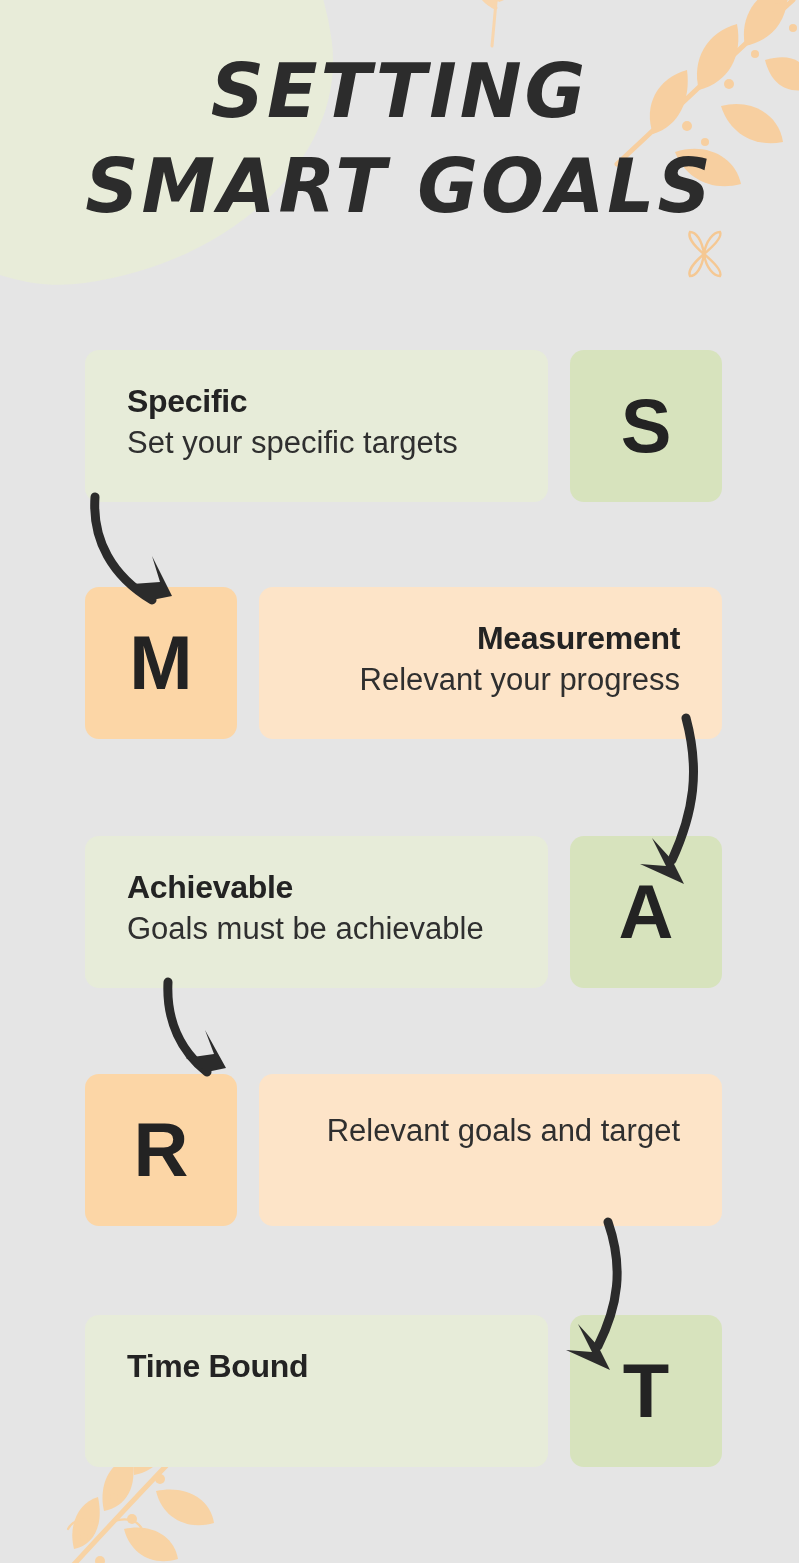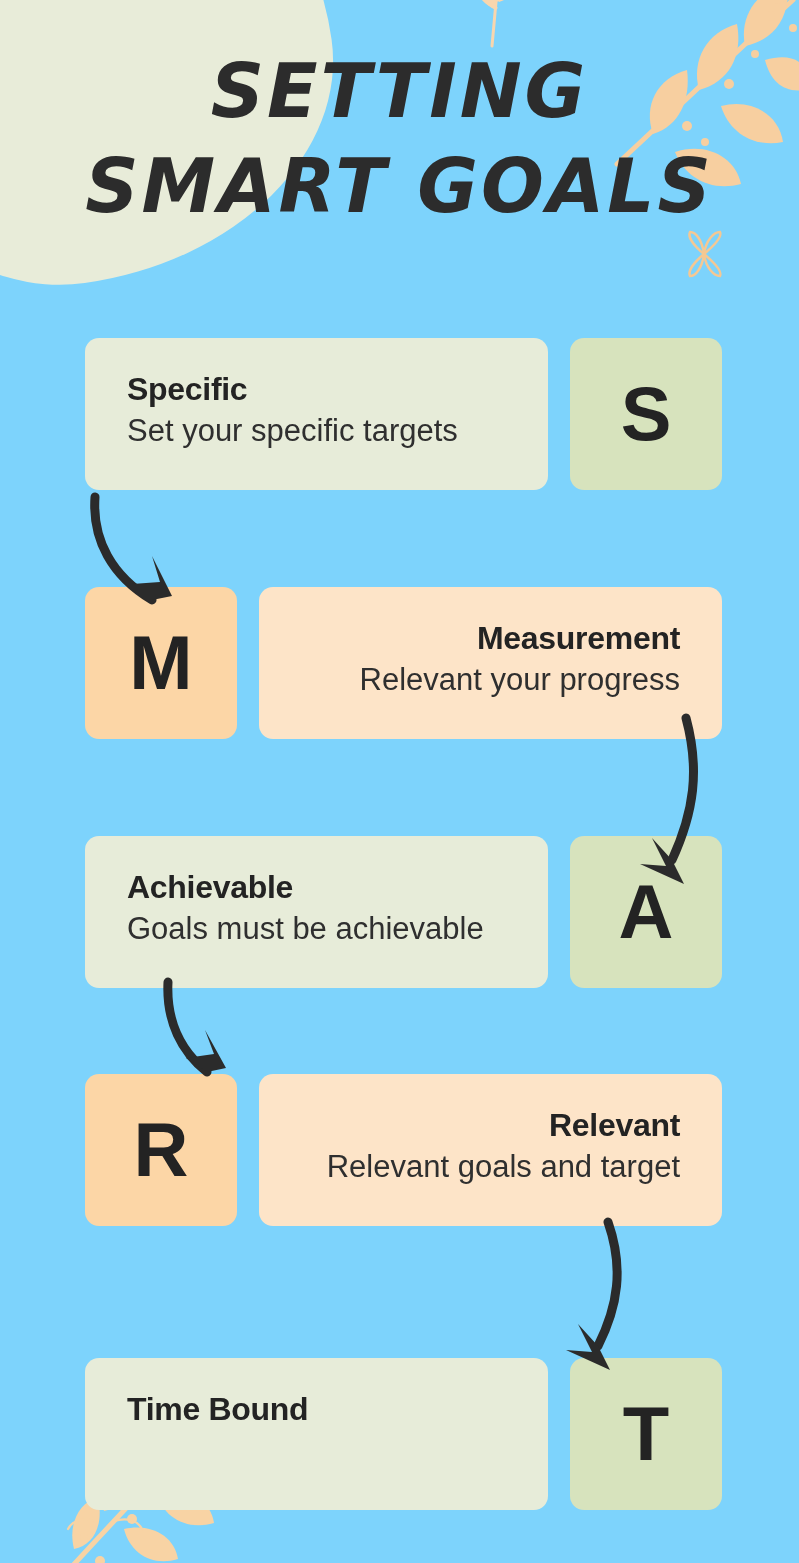--- a/index.html
+++ b/index.html
@@ -7,21 +7,21 @@
     padding: 0;
     background: #ffffff;
   }
   body {
     font-family: "Liberation Sans", sans-serif;
   }
   .poster {
     position: relative;
     width: 799px;
     height: 1563px;
-    background: #7dd3fc;
+    background: #e5e5e5;
     overflow: hidden;
   }
 
   
   .blob-green {
     position: absolute;
     left: -150px;
     top: -190px;
     width: 480px;
     height: 470px;
@@ -78,25 +78,25 @@
 
   
   .row {
     position: absolute;
     left: 85px;
     width: 637px;
     height: 152px;
     display: flex;
     align-items: stretch;
   }
-  .row.r1 { top: 338px; }
+  .row.r1 { top: 350px; }
   .row.r2 { top: 587px; }
   .row.r3 { top: 836px; border-radius: 27px; }
   .row.r4 { top: 1074px; }
-  .row.r5 { top: 1358px; }
+  .row.r5 { top: 1315px; }
 
   .text-card {
     border-radius: 14px;
     width: 463px;
     box-sizing: border-box;
     padding: 34px 42px 0 42px;
     flex: none;
   }
   .letter-card {
     width: 152px;
@@ -254,21 +254,20 @@
       <span class="letter">A</span>
     </div>
   </div>
 
   <div class="row r4 theme-peach">
     <div class="letter-card">
       <span class="letter">R</span>
     </div>
     <div class="spacer"></div>
     <div class="text-card align-right">
-      <div class="card-title">Relevant</div>
       <div class="card-sub">Relevant goals and target</div>
     </div>
   </div>
 
   <div class="row r5 theme-green">
     <div class="text-card align-left">
       <div class="card-title">Time Bound</div>
     </div>
     <div class="spacer"></div>
     <div class="letter-card">

